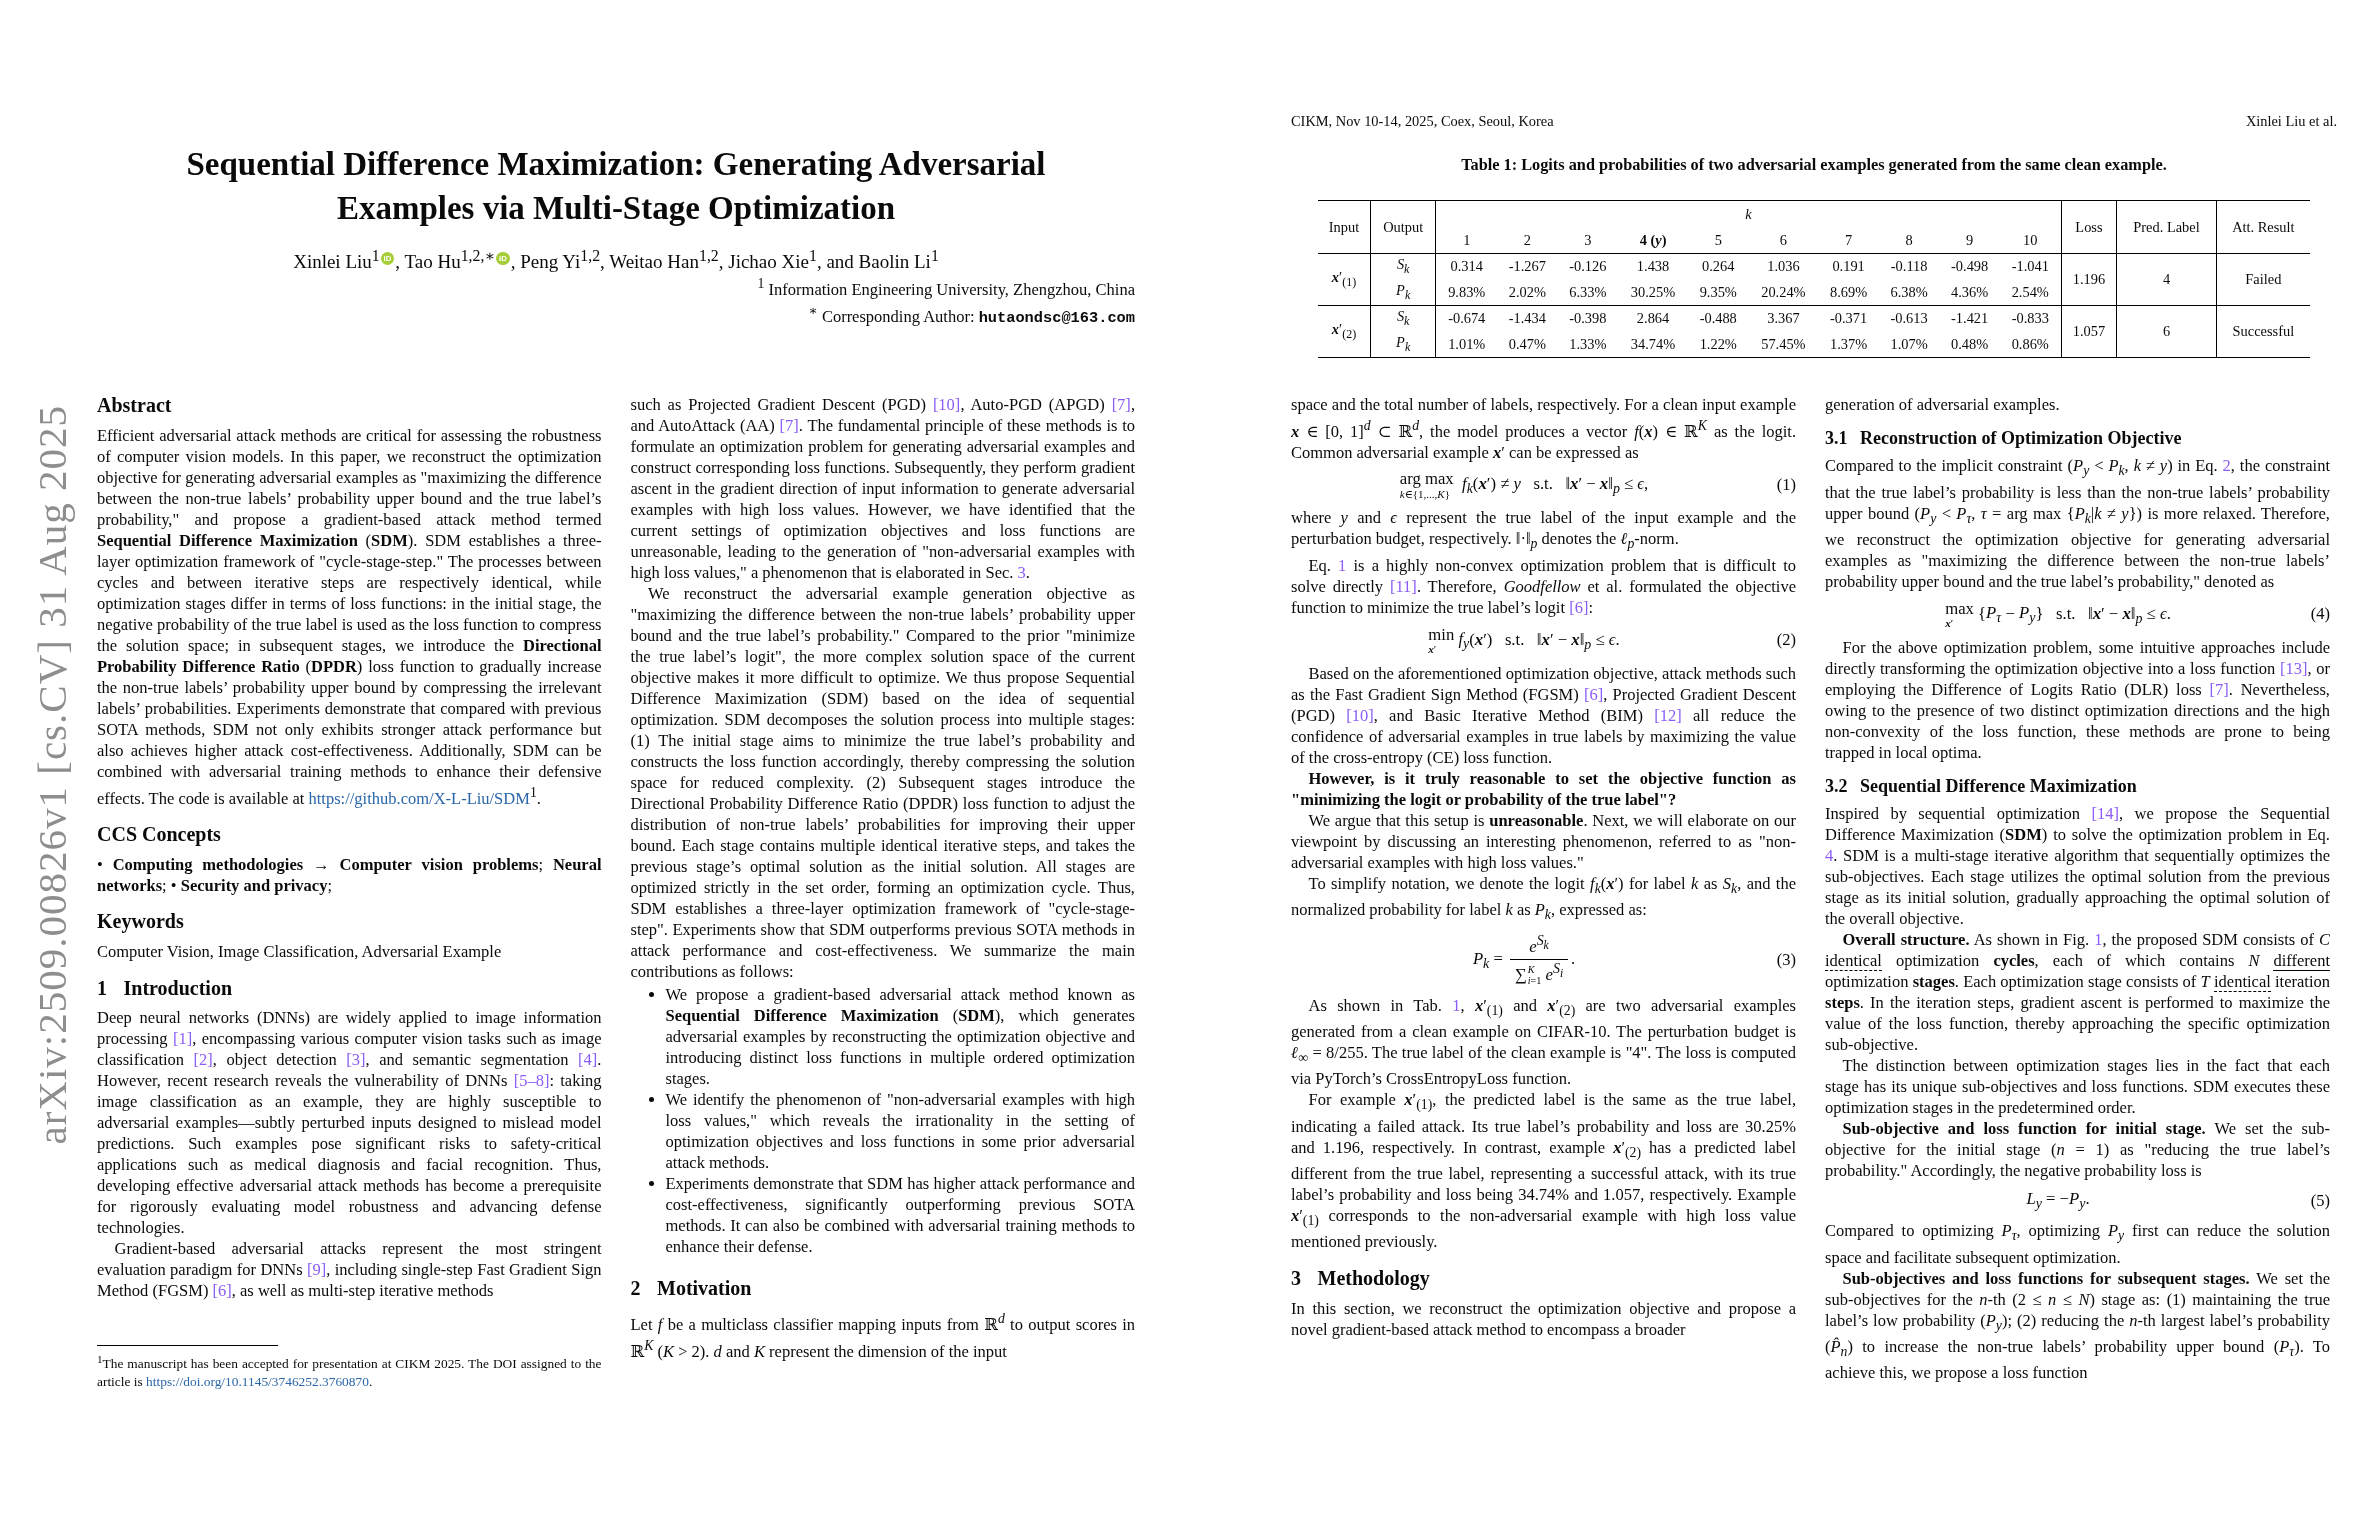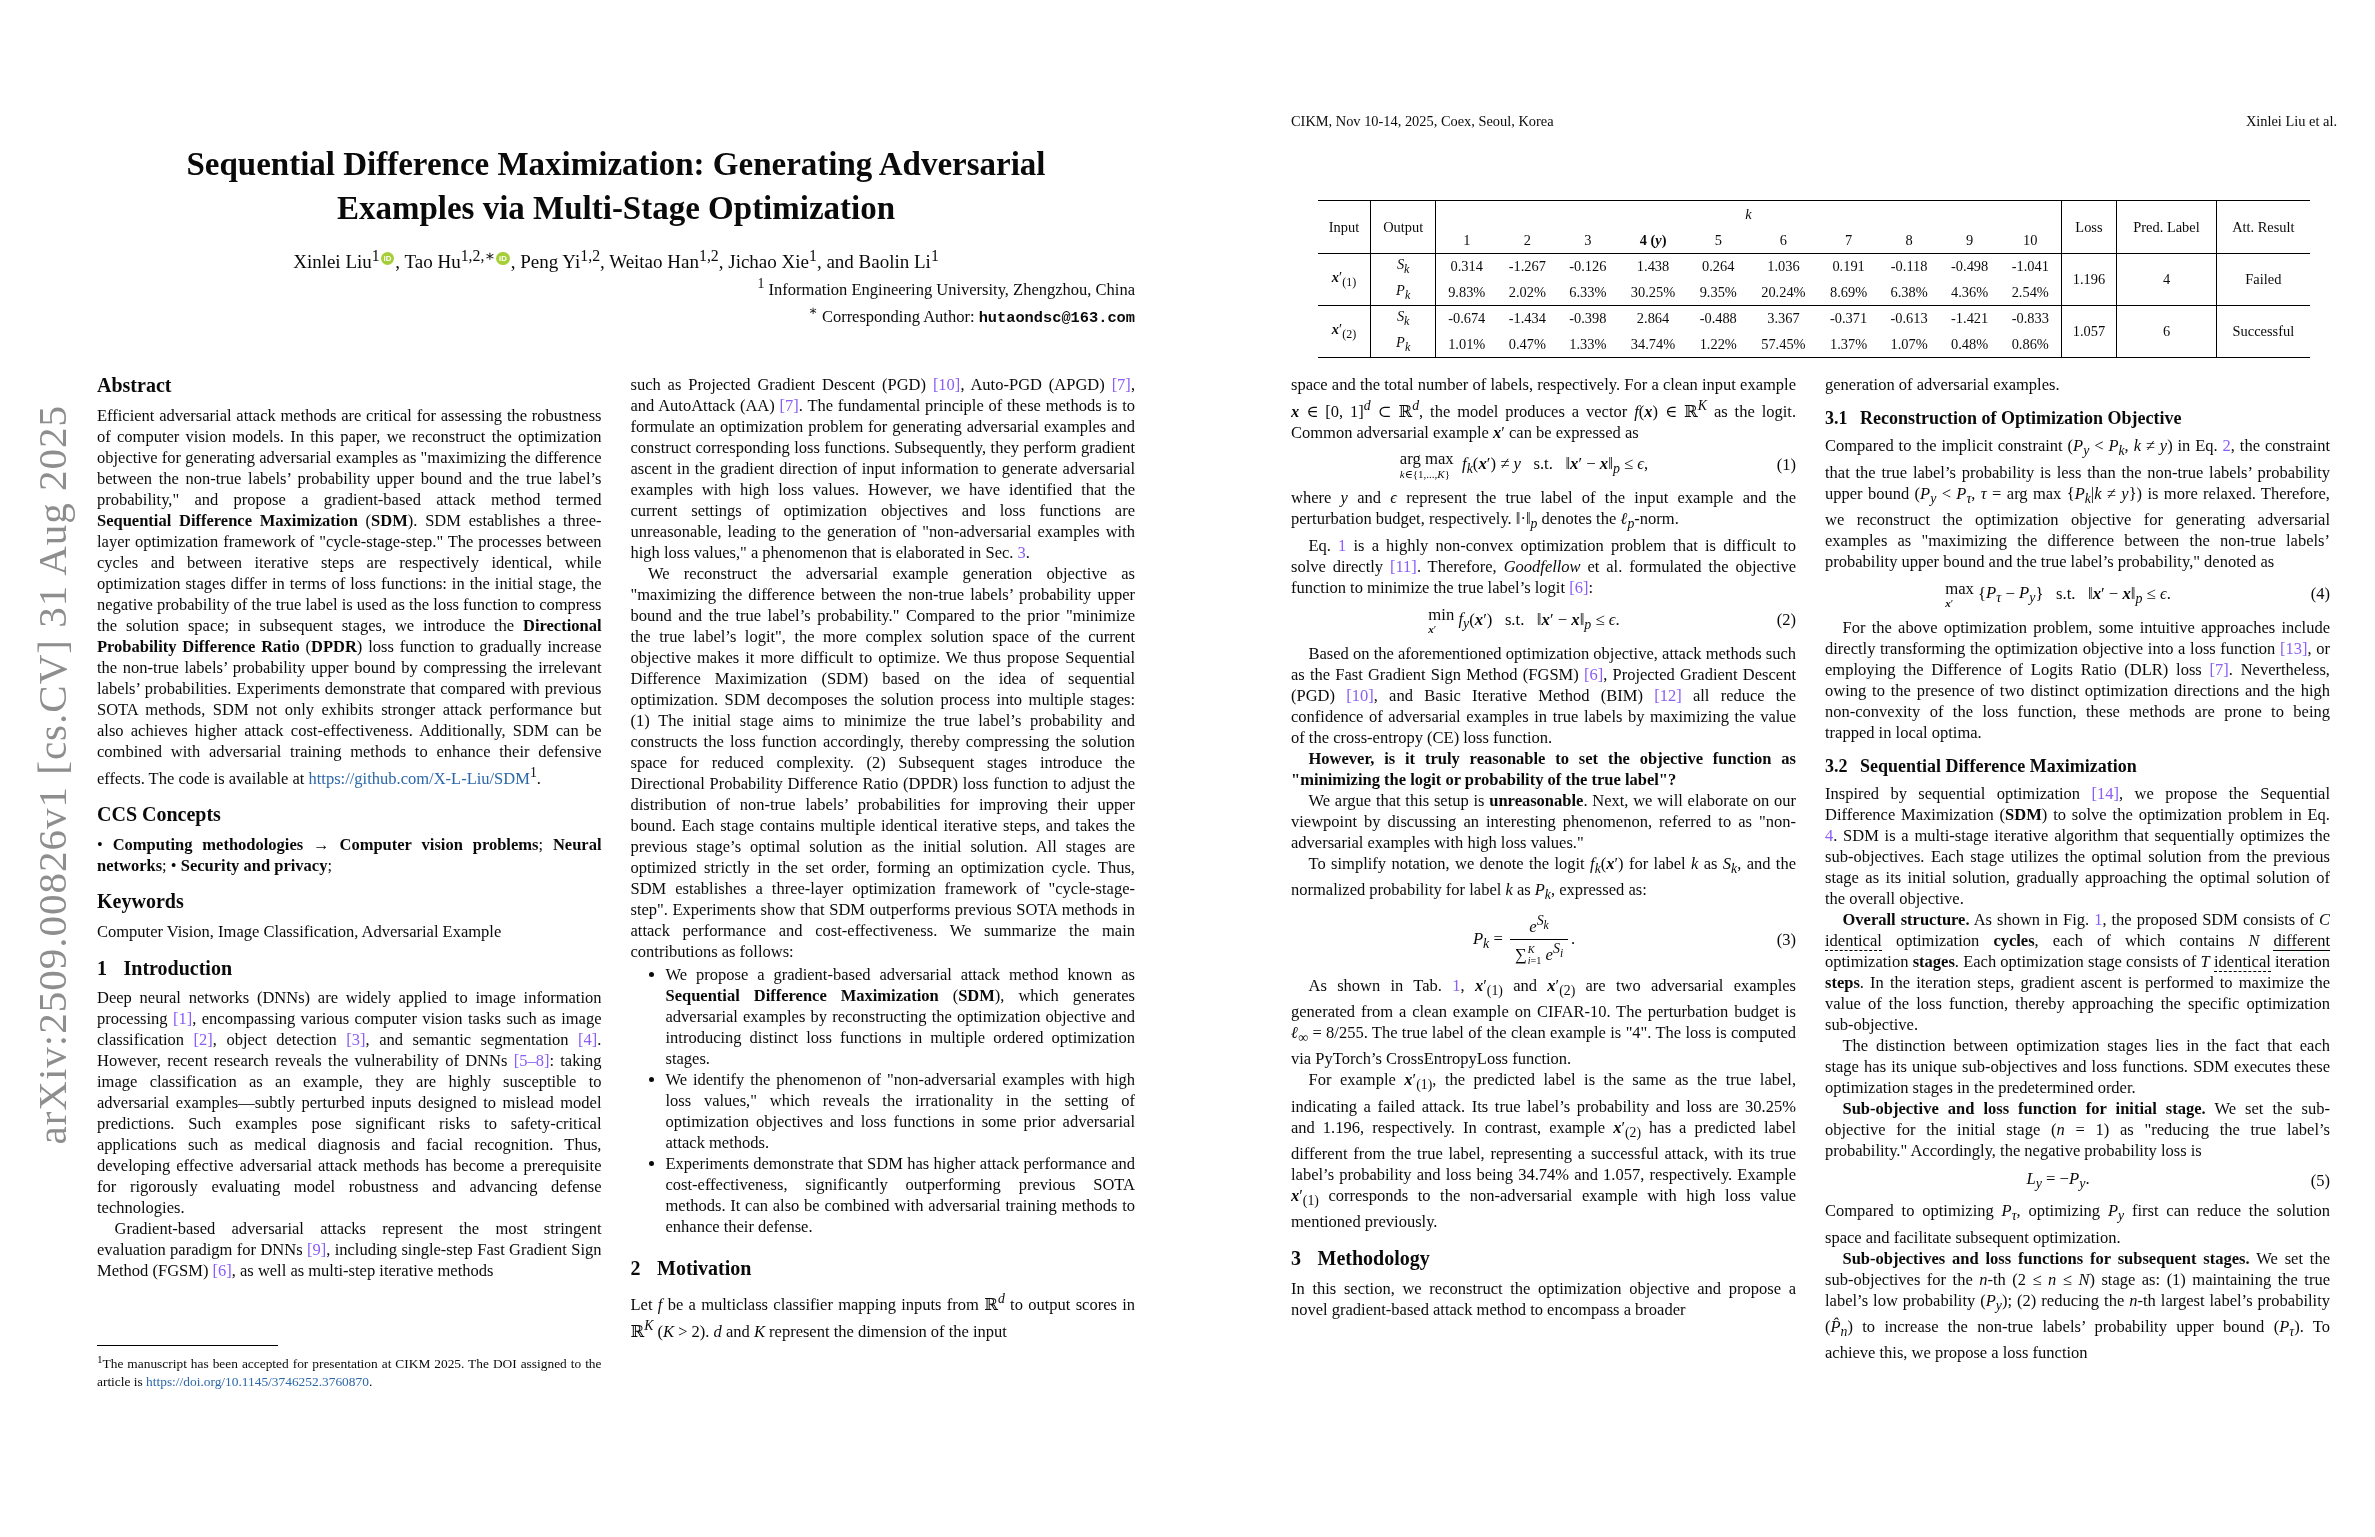--- a/index.html
+++ b/index.html
@@ -17,21 +17,21 @@
   
   .titleblock{position:absolute;top:142px;left:0;width:100%;text-align:center;}
   .title{font-size:33px;font-weight:bold;line-height:44px;margin:0;}
   .authors{margin-top:15.5px;font-size:19px;}
   .affil{font-size:16.5px;margin-top:2.9px;text-align:right;}
   .orcid{display:inline-block;width:13.6px;height:13.6px;border-radius:50%;background:#a6ce39;color:#fff;font-size:7.8px;line-height:13.6px;text-align:center;font-family:"Liberation Sans",sans-serif;font-weight:bold;vertical-align:super;margin:0 1px;cursor:pointer;}
   .mono{font-family:"Liberation Mono","DejaVu Sans Mono",monospace;font-size:0.93em;font-weight:bold;}
 
   
   .cols{position:absolute;top:374px;left:0;width:100%;height:1016px;display:flex;gap:29px;}
-  .col{width:505px;display:flex;flex-direction:column;overflow:hidden;}
+  .col{width:505px;display:flex;flex-direction:column;overflow:hidden;margin-top:20px;}
   .col > :first-child{margin-top:0;}
 
   .para{margin:0;font-size:16.5px;line-height:21px;text-align:justify;}
   .para.ind{text-indent:17.5px;}
   .sech{font-size:20px;font-weight:bold;margin:14.6px 0 7.8px;}
   .sech .secnum{margin-right:16.5px;}
   .sechs{font-size:18px;font-weight:bold;margin:12.6px 0 6.8px;}
   .sechs .secnum{margin-right:12.6px;}
 
   .eqrow{display:flex;align-items:center;margin:7.8px 0;font-size:16.7px;}
@@ -115,20 +115,21 @@
           <p class="para">Let <i>f</i> be a multiclass classifier mapping inputs from ℝ<sup><i>d</i></sup> to output scores in ℝ<sup><i>K</i></sup> (<i>K</i> &gt; 2). <i>d</i> and <i>K</i> represent the dimension of the input</p>
         </div>
     </div>
   </section>
 
   <section class="page page2">
     <div class="runhead">
       <span>CIKM, Nov 10-14, 2025, Coex, Seoul, Korea</span>
       <span>Xinlei Liu et al.</span>
     </div>
+    <div class="tablecap">Table 1: Logits and probabilities of two adversarial examples generated from the same clean example.</div>
     <div class="twrap">
       <table id="tbl">
           <thead>
             <tr>
      <th rowspan="2" class="vr hb">Input</th>
      <th rowspan="2" class="vr hb">Output</th>
      <th colspan="10"><i>k</i></th>
      <th rowspan="2" class="vl hb">Loss</th>
      <th rowspan="2" class="vl hb">Pred. Label</th>
      <th rowspan="2" class="vl hb">Att. Result</th>

